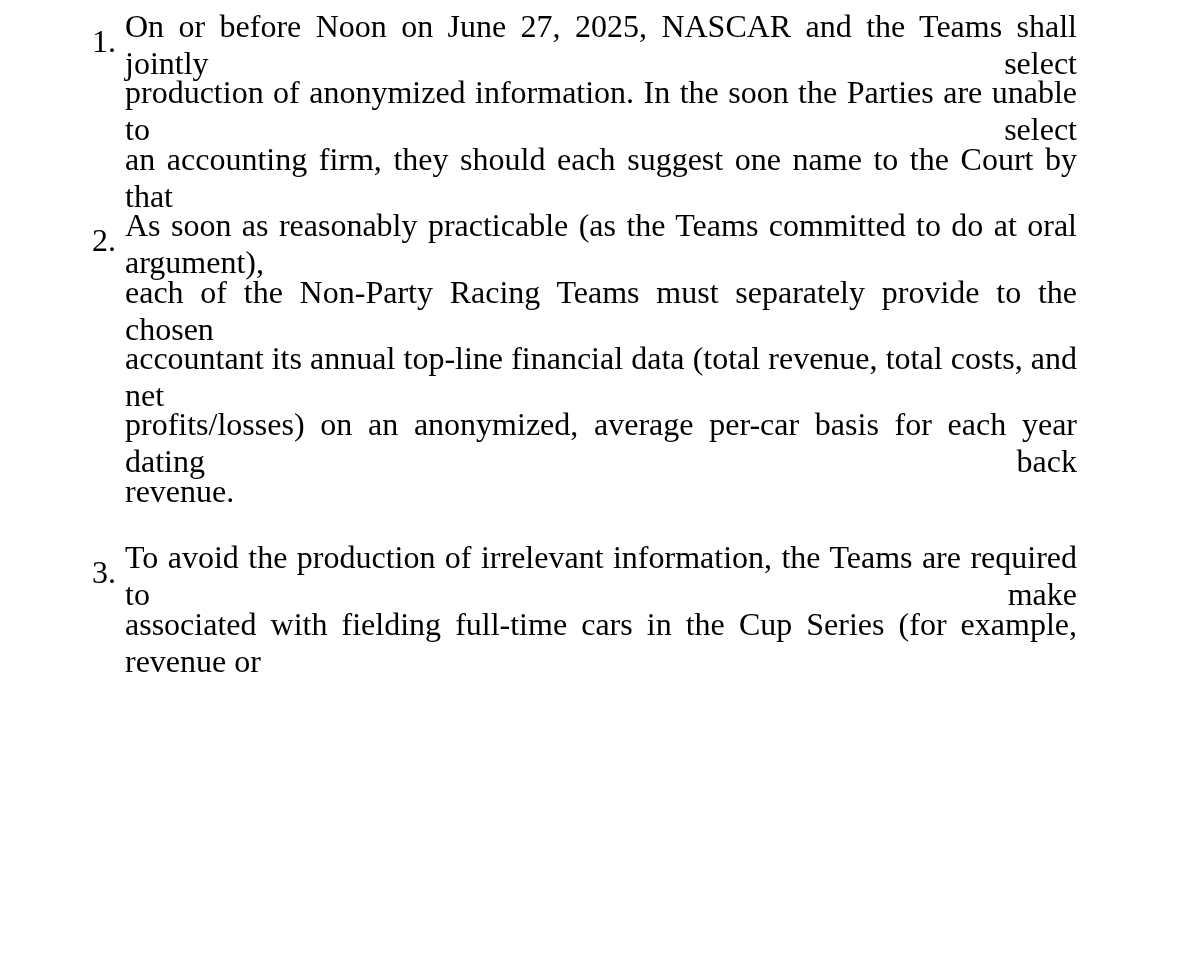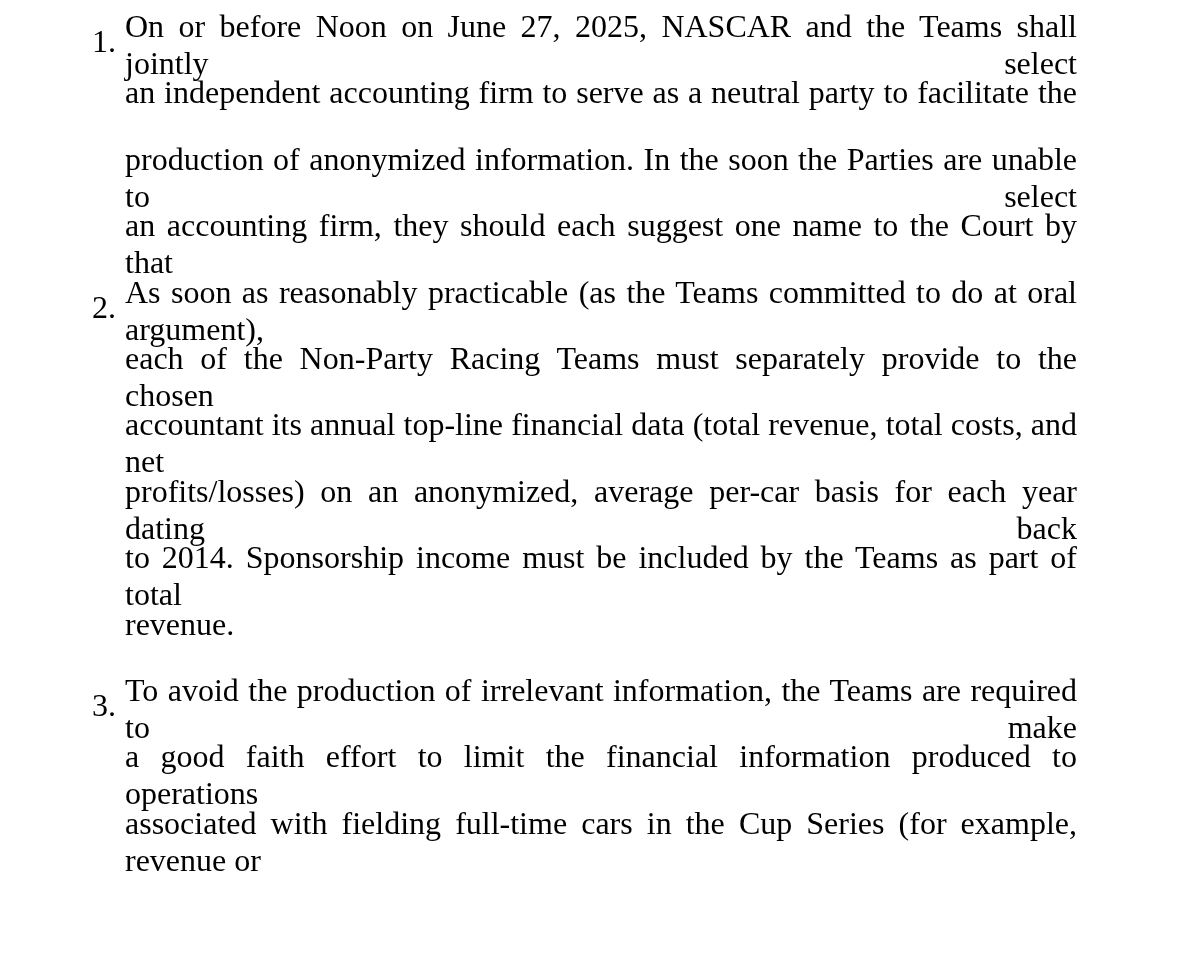--- a/index.html
+++ b/index.html
@@ -45,40 +45,37 @@
 </style>
 </head>
 <body>
 
 <main class="page">
   <div id="numbered-list">
   <div class="item">
     <div class="num">1.</div>
     <div class="lines">
           <div class="line">On or before Noon on June 27, 2025, NASCAR and the Teams shall jointly select</div>
-          <div class="line">an independent accounting firm to serve as a neutral party to facilitate the</div>
           <div class="line">production of anonymized information. In the soon the Parties are unable to select</div>
           <div class="line">an accounting firm, they should each suggest one name to the Court by that</div>
         </div>
   </div>
 
   <div class="item">
     <div class="num">2.</div>
     <div class="lines">
           <div class="line">As soon as reasonably practicable (as the Teams committed to do at oral argument),</div>
           <div class="line">each of the Non-Party Racing Teams must separately provide to the chosen</div>
           <div class="line">accountant its annual top-line financial data (total revenue, total costs, and net</div>
           <div class="line">profits/losses) on an anonymized, average per-car basis for each year dating back</div>
-          <div class="line">to 2014. Sponsorship income must be included by the Teams as part of total</div>
           <div class="line last">revenue.</div>
         </div>
   </div>
 
   <div class="item">
     <div class="num">3.</div>
     <div class="lines">
           <div class="line">To avoid the production of irrelevant information, the Teams are required to make</div>
-          <div class="line">a good faith effort to limit the financial information produced to operations</div>
           <div class="line last">associated with fielding full-time cars in the Cup Series (for example, revenue or</div>
         </div>
   </div>
 </div>
 </main>
 
 </body></html>

